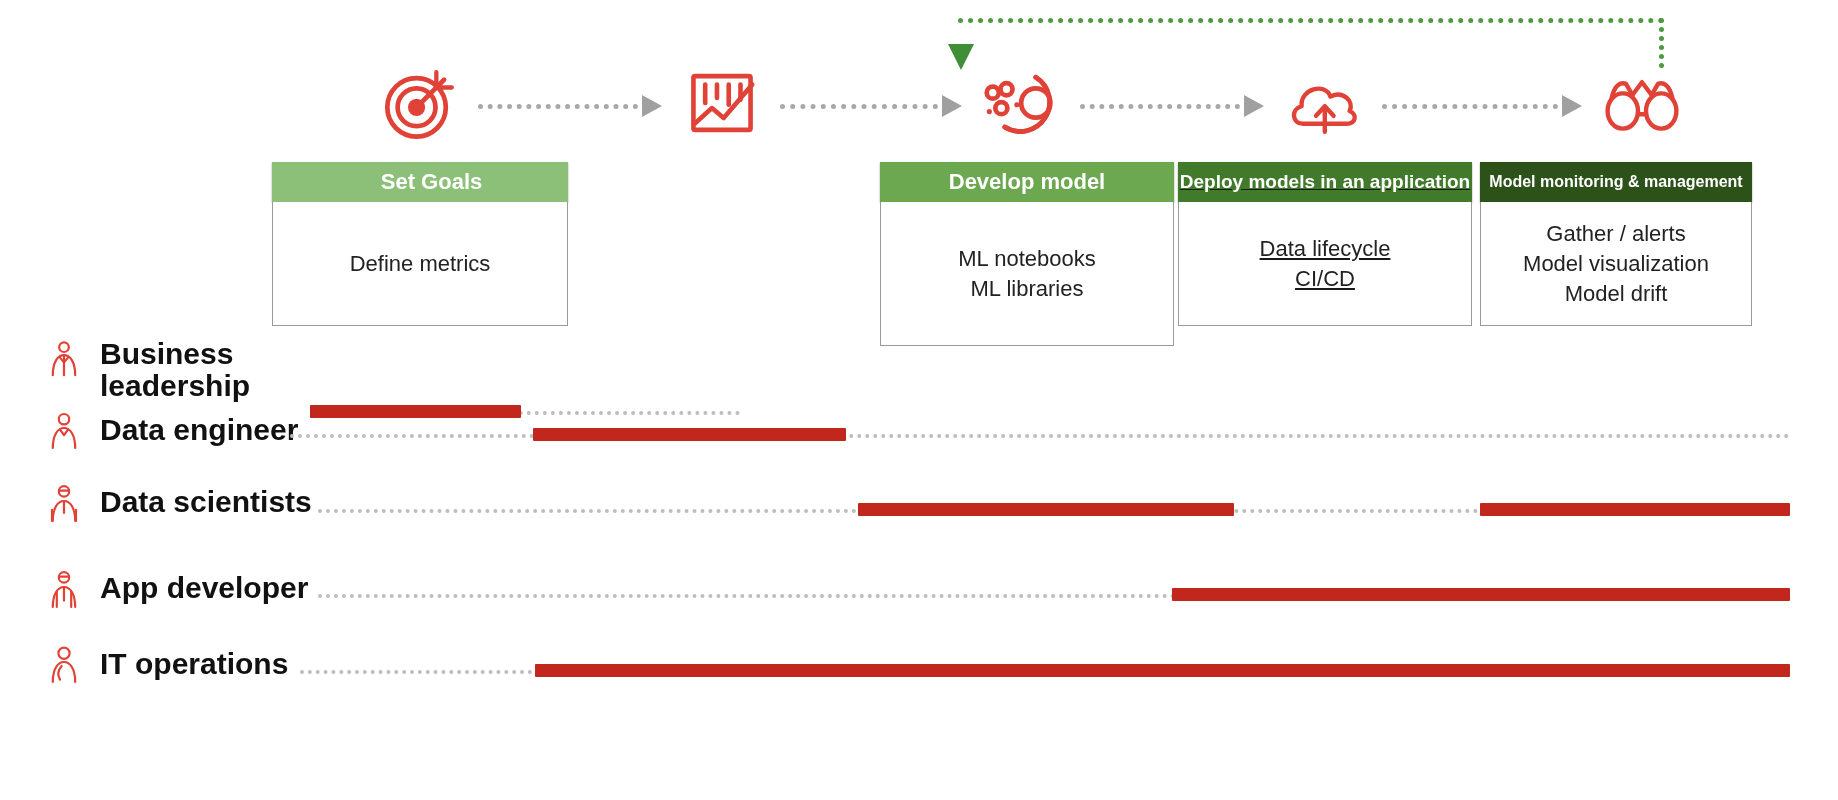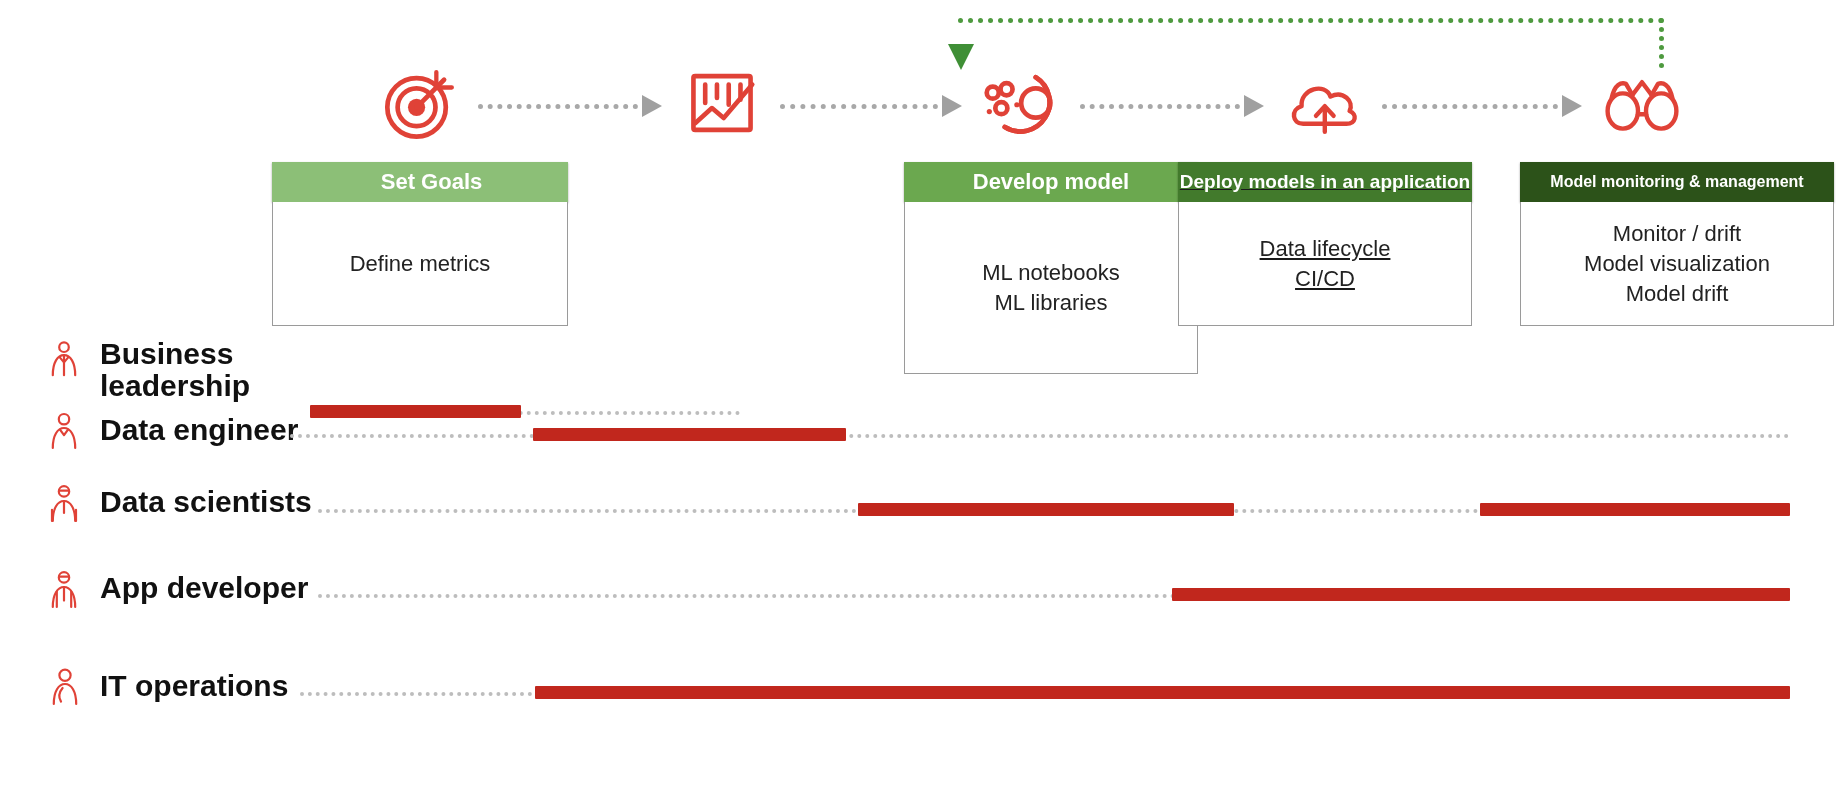--- a/index.html
+++ b/index.html
@@ -175,38 +175,38 @@
       </div>
     </div>
 
   <div class="cards">
       <div class="card" style="left: 272px; width: 296px; height: 164px;">
         <div class="card-head" style="background: rgb(140, 191, 119); font-size: 22px; padding-left: 23px;">Set Goals</div>
         <div class="card-body">
           <span class="line">Define metrics</span>
         </div>
       </div>
-      <div class="card" style="left: 904px; width: 294px; height: 212px;">
+      <div class="card" style="left: 880px; width: 294px; height: 184px;">
         <div class="card-head" style="background: rgb(107, 168, 79); font-size: 22px;">Develop model</div>
         <div class="card-body">
           <span class="line">ML notebooks</span>
           <span class="line">ML libraries</span>
         </div>
       </div>
       <div class="card" style="left: 1178px; width: 294px; height: 164px; text-decoration: underline;">
         <div class="card-head" style="background: rgb(66, 122, 44); font-size: 19px;">Deploy models in an application</div>
         <div class="card-body">
           <span class="line">Data lifecycle</span>
           <span class="line">CI/CD</span>
         </div>
       </div>
-      <div class="card" style="left: 1520px; width: 314px; height: 164px;">
+      <div class="card" style="left: 1480px; width: 272px; height: 164px;">
         <div class="card-head" style="background: rgb(44, 82, 25); font-size: 16px;">Model monitoring &amp;  management</div>
         <div class="card-body">
-          <span class="line">Monitor / drift</span>
+          <span class="line">Gather / alerts</span>
           <span class="line">Model visualization</span>
           <span class="line">Model drift</span>
         </div>
       </div>
     </div>
 
   <div class="rows">
       <div class="prow" style="top: 10px;">
         <span class="p-icon" style="top: -2px;"><svg width="40" height="44" viewBox="0 0 100 100" fill="none" stroke="#e04237" stroke-width="5.5" stroke-linecap="round" stroke-linejoin="round">
             <circle cx="50" cy="18" r="12"></circle>
@@ -247,21 +247,21 @@
             <circle cx="50" cy="16" r="13"></circle>
             <path d="M38 14 L62 14"></path>
             <path d="M22 90 C22 58 34 40 50 40 C66 40 78 58 78 90"></path>
             <path d="M50 40 L50 74"></path>
             <path d="M32 52 L32 90 M68 52 L68 90"></path>
           </svg></span>
         <span class="p-label" style="top: -8px;">App developer</span>
         <span class="track" style="left: 318px; width: 1472px; top: 14px;"></span>
         <span class="bar" style="left: 1172px; width: 618px; top: 8px; background: rgb(193, 39, 29);"></span>
       </div>
-      <div class="prow" style="top: 348px; text-align: center;">
+      <div class="prow" style="top: 326px;">
         <span class="p-icon" style="top: -12px;"><svg width="40" height="44" viewBox="0 0 100 100" fill="none" stroke="#e04237" stroke-width="5.5" stroke-linecap="round" stroke-linejoin="round">
             <circle cx="50" cy="18" r="14"></circle>
             <path d="M22 90 C22 58 34 40 50 40 C66 40 78 58 78 90"></path>
             <path d="M44 50 C34 62 34 74 40 84"></path>
           </svg></span>
         <span class="p-label" style="top: -8px;">IT operations</span>
         <span class="track" style="left: 300px; width: 240px; top: 14px;"></span>
         <span class="bar" style="left: 535px; width: 1255px; top: 8px; background: rgb(193, 39, 29);"></span>
       </div>
     </div>

